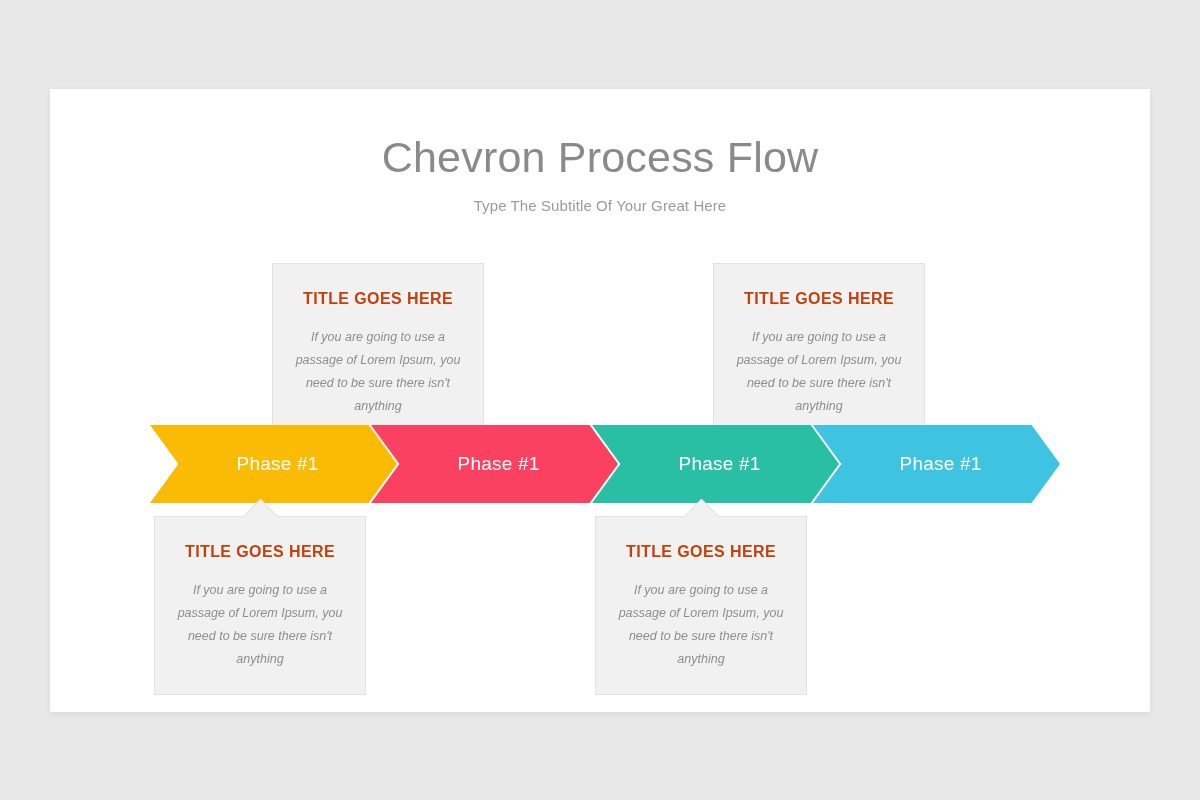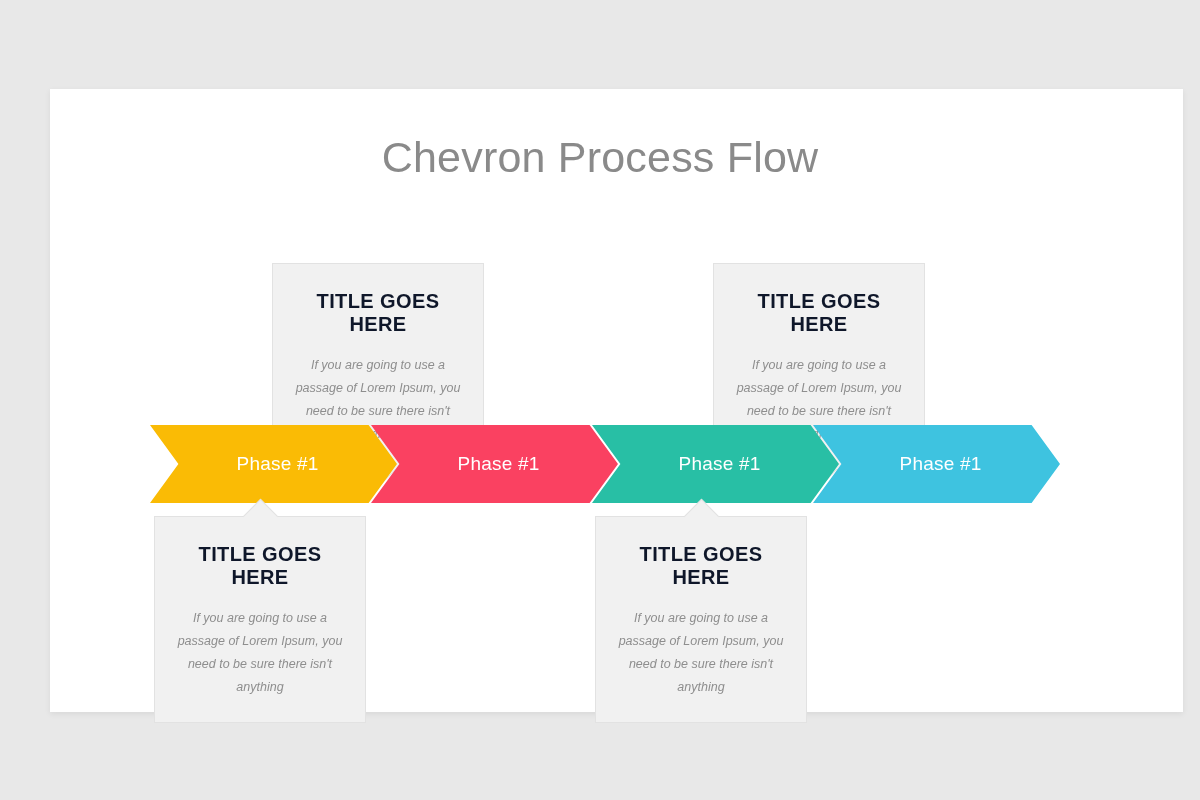--- a/index.html
+++ b/index.html
@@ -13,21 +13,20 @@
   }
 
   #slide {
     position: absolute;
     left: 50px;
     top: 89px;
     width: 1100px;
     height: 623px;
     background: #ffffff;
     box-shadow: 0 2px 6px rgba(0,0,0,0.07);
-    padding-left: 33px;
   }
 
   
   #header {
     position: absolute;
     left: 0;
     top: 45px;
     width: 1100px;
     text-align: center;
   }
@@ -76,23 +75,23 @@
   .callout {
     position: absolute;
     width: 212px;
     background: #f1f1f1;
     border: 1px solid #e2e2e2;
     box-sizing: border-box;
     padding: 26px 18px 22px 18px;
     text-align: center;
   }
   .callout-title {
-    font-size: 20px;
+    font-size: 16px;
     font-weight: 700;
-    color: #0f172a;
+    color: #c2410c;
     letter-spacing: 0.4px;
     margin: 0 0 18px 0;
   }
   .callout-body {
     font-size: 12.5px;
     font-weight: 400;
     color: #8e8e8e;
     line-height: 1.85;
     margin: 0;
     font-style: italic;
@@ -119,20 +118,21 @@
     border-top: 1px solid #e2e2e2;
   }
 </style>
 </head>
 <body>
 
 <div id="slide">
 
   <div id="header">
     <h1 id="deck-title">Chevron Process Flow</h1>
+    <p id="deck-subtitle">Type The Subtitle Of Your Great Here</p>
   </div>
 
   <div class="callout callout-top" style="left:222px; top:174px;">
     <p class="callout-title">TITLE GOES HERE</p>
     <p class="callout-body">If you are going to use a passage of Lorem Ipsum, you need to be sure there isn't anything</p>
     <span class="tail"></span>
   </div>
 
   <div class="callout callout-top" style="left:663px; top:174px;">
     <p class="callout-title">TITLE GOES HERE</p>

